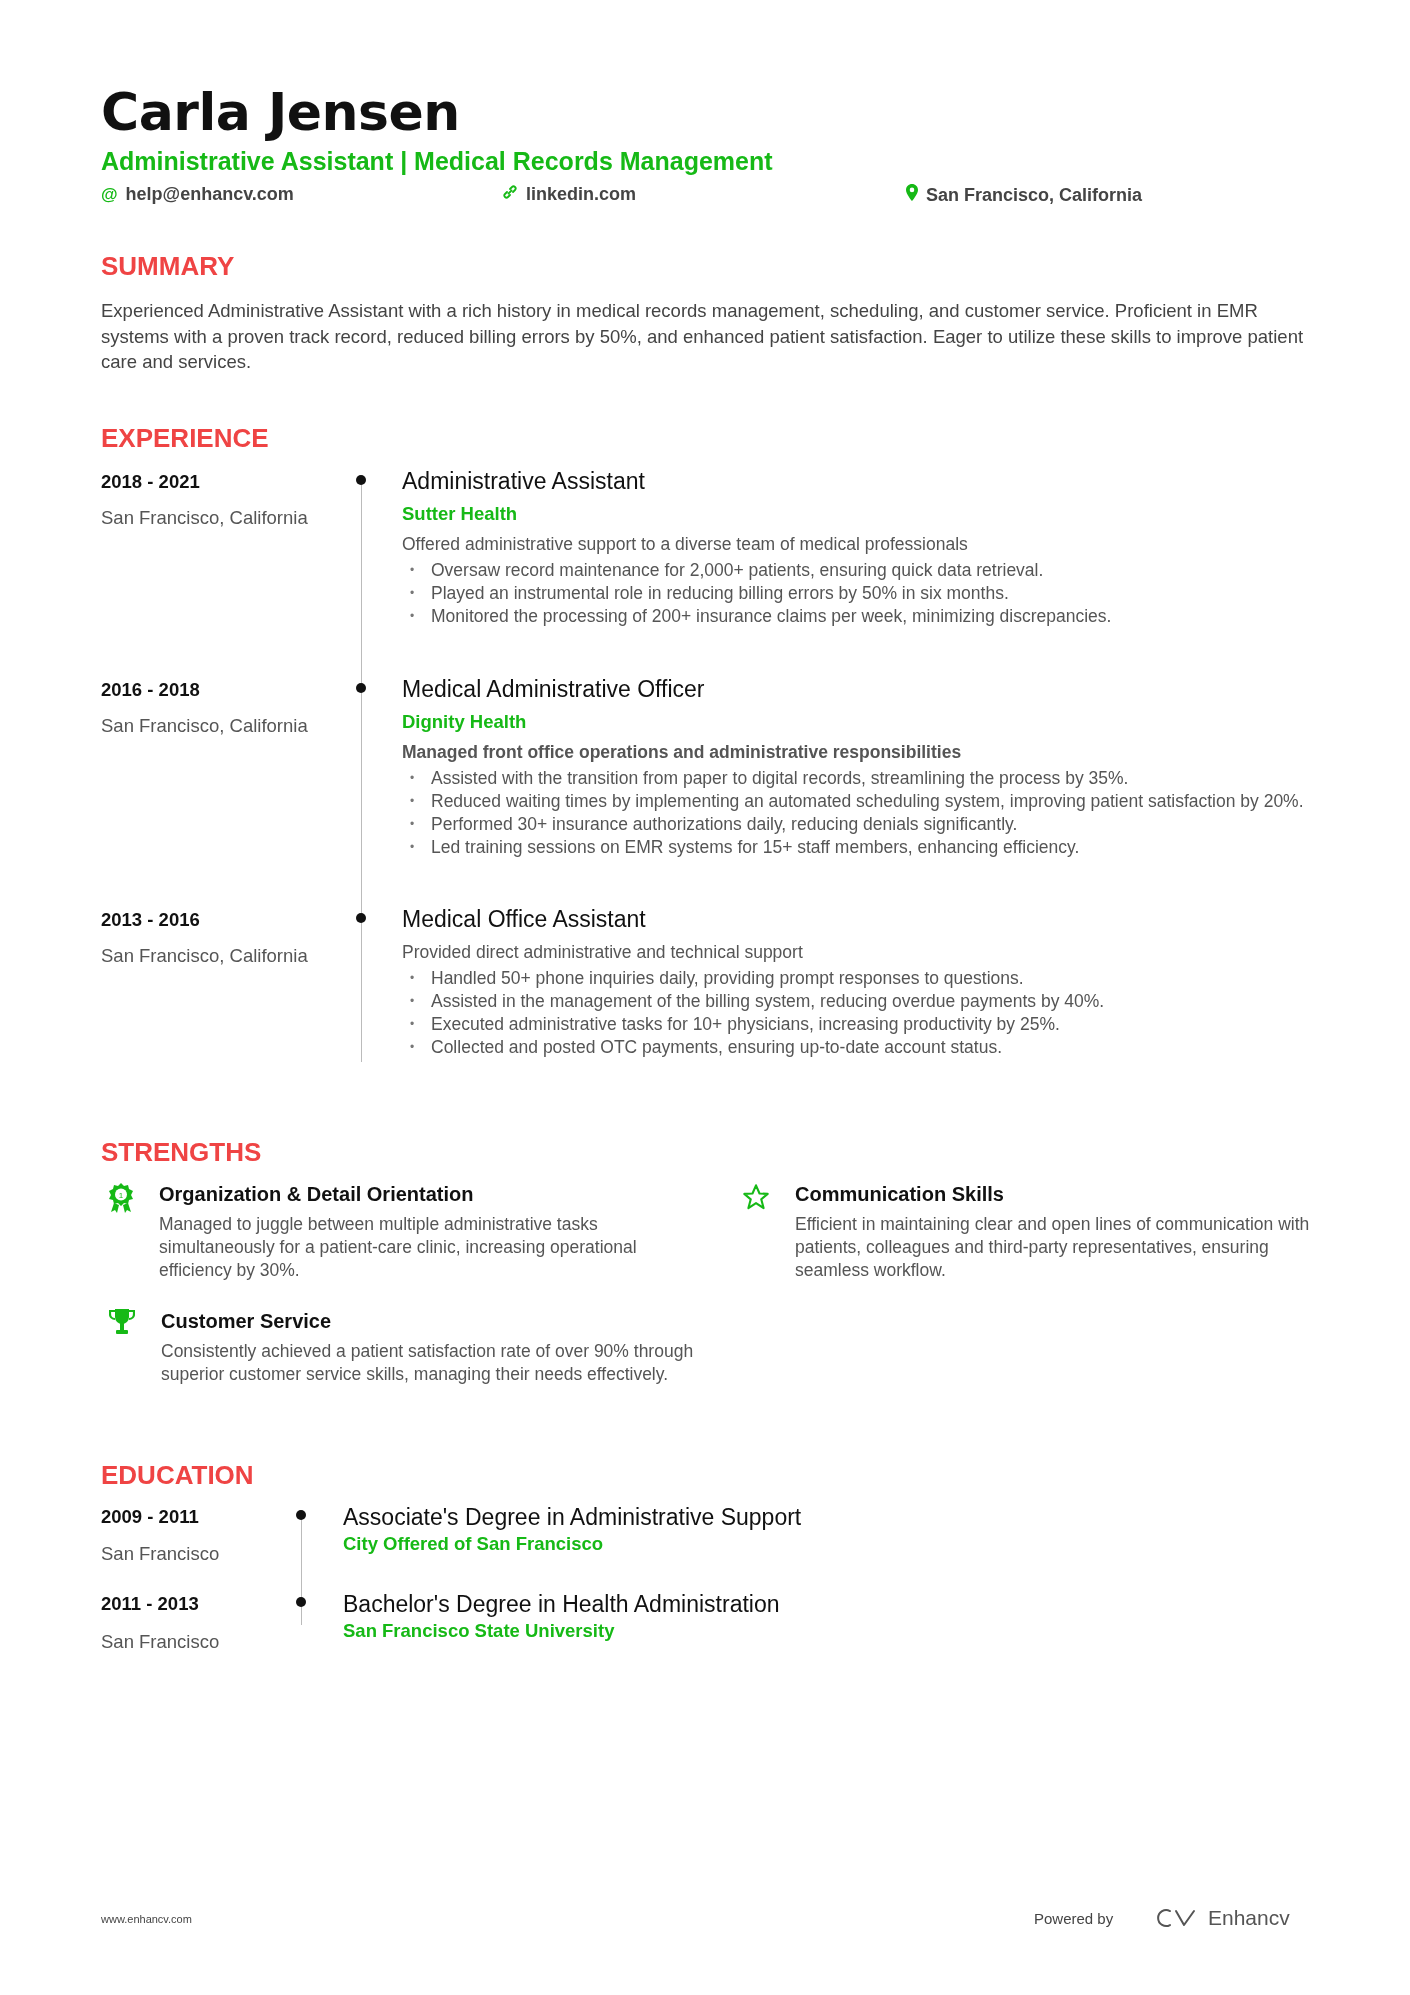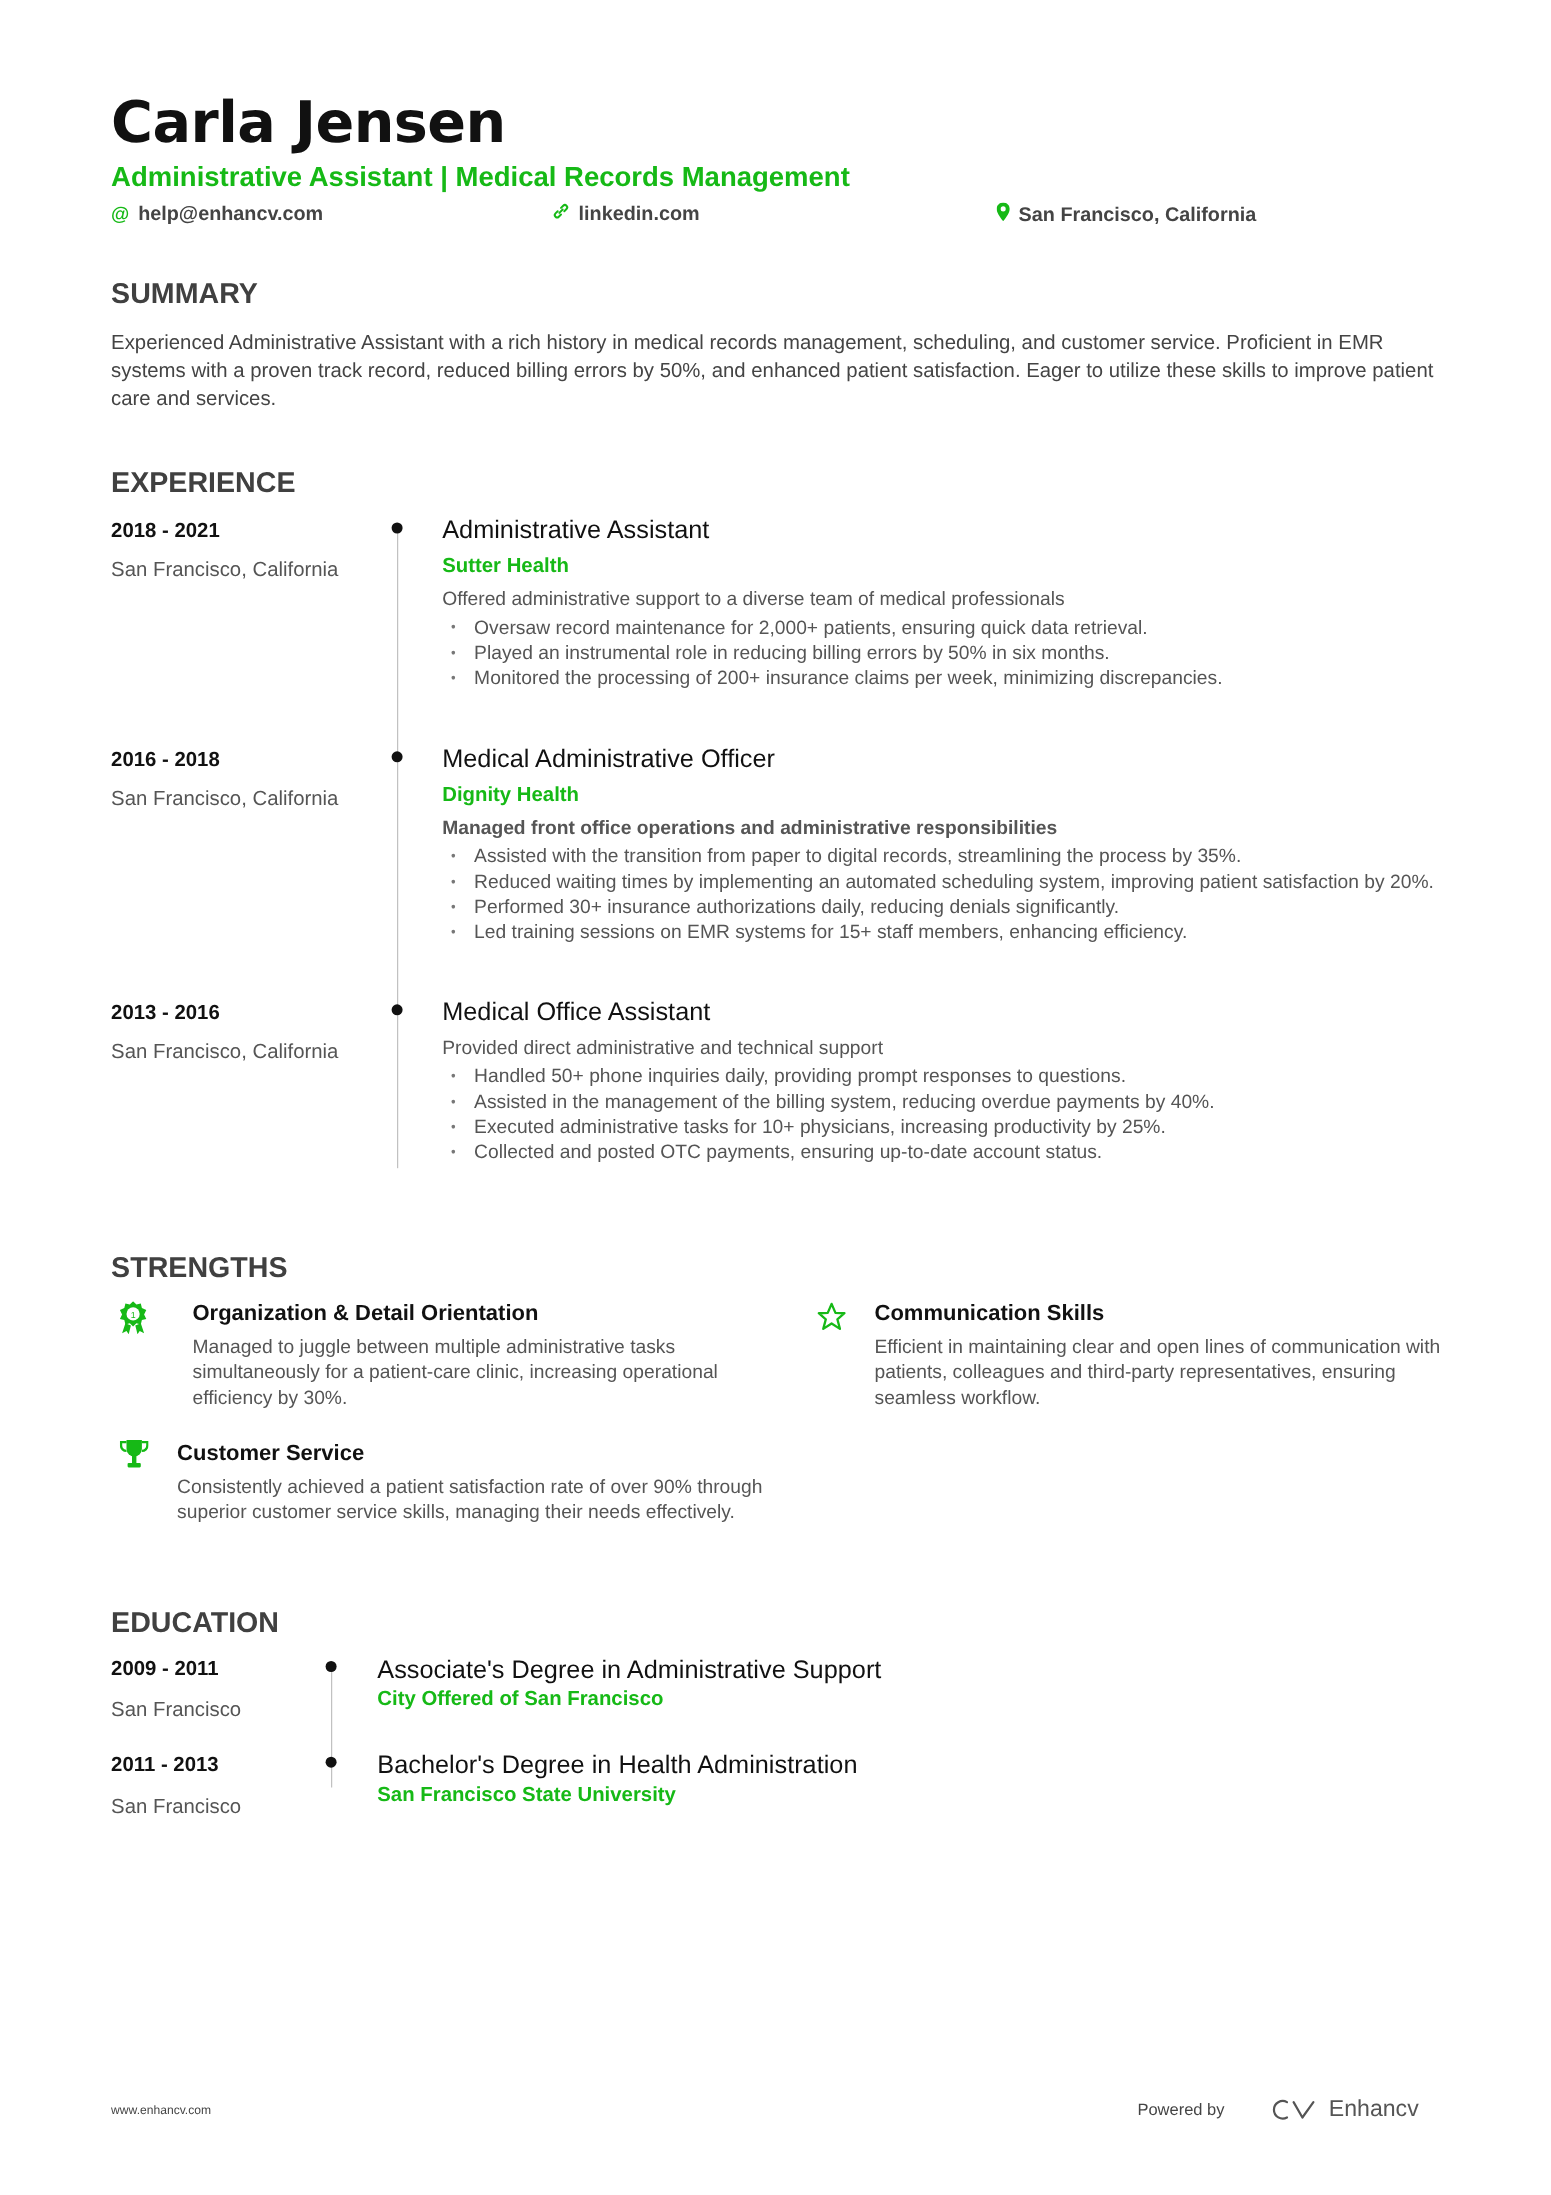--- a/index.html
+++ b/index.html
@@ -2,21 +2,21 @@
 <html><head>
 <meta charset="utf-8">
 <style>
   html, body { margin:0; padding:0; background:#fff; }
   body { width:1410px; height:1995px; position:relative; font-family:"Liberation Sans", sans-serif; color:#333; overflow:hidden; }
   .abs { position:absolute; }
   .name { left:101px; top:82px; font-size:52px; font-weight:bold; color:#111; font-family:"DejaVu Sans", sans-serif; letter-spacing:-0.5px; }
   .headline { left:101px; top:147px; font-size:25px; font-weight:bold; color:#16b916; }
   .contact { top:184px; font-size:18px; font-weight:bold; color:#444; display:flex; align-items:center; gap:8px; }
   .contact .ic { color:#16b916; font-size:17px; }
-  .sec-title { left:101px; font-size:26px; font-weight:bold; color:#404040; }
+  .sec-title { left:101px; font-size:26px; font-weight:bold; color:#ef4444; }
   .summary { left:101px; top:298px; width:1210px; font-size:18.5px; line-height:25.5px; color:#444; }
   .date { left:101px; font-size:18.5px; font-weight:bold; color:#111; }
   .loc { left:101px; font-size:18.5px; color:#555; }
   .tl-line { width:1px; background:#bbb; }
   .tl-dot { width:10px; height:10px; border-radius:50%; background:#111; }
   .role { font-size:23px; color:#111; }
   .company { font-size:18.5px; font-weight:bold; color:#16b916; }
   .desc { font-size:17.5px; color:#555; }
   ul.bullets { margin:0; padding:0; list-style:none; font-size:17.5px; color:#555; line-height:23px; }
   ul.bullets li { position:relative; padding-left:29px; }
@@ -109,21 +109,21 @@
 
 <div class="abs" style="left:108px; top:1183px;">
   <svg width="26" height="30" viewBox="0 0 26 30">
     <polygon points="13,0 16,3 20,2 21,6 25,8 23,12 25,16 21,17 20,21 16,20 13,23 10,20 6,21 5,17 1,16 3,12 1,8 5,6 6,2 10,3" fill="#16b916"></polygon>
     <circle cx="13" cy="11.5" r="6" fill="#fff"></circle>
     <text x="13" y="15" font-size="8" text-anchor="middle" fill="#16b916" font-family="Liberation Sans, sans-serif">1</text>
     <polygon points="6,20 3,29 7,27 9,30 11,22" fill="#16b916"></polygon>
     <polygon points="20,20 23,29 19,27 17,30 15,22" fill="#16b916"></polygon>
   </svg>
 </div>
-<div class="abs" style="left:175px; top:1183px; width:520px;">
+<div class="abs" style="left:159px; top:1183px; width:520px;">
   <div class="str-title">Organization &amp; Detail Orientation</div>
   <div class="str-text" style="margin-top:7px;">Managed to juggle between multiple administrative tasks simultaneously for a patient-care clinic, increasing operational efficiency by 30%.</div>
 </div>
 
 <div class="abs" style="left:742px; top:1183px;">
   <svg width="28" height="28" viewBox="0 0 24 24">
       <polygon points="12,2 15,9 22,9.3 16.5,14 18.5,21.5 12,17.3 5.5,21.5 7.5,14 2,9.3 9,9" fill="none" stroke="#16b916" stroke-width="1.8" stroke-linejoin="round"></polygon>
     </svg>
 </div>
 <div class="abs" style="left:795px; top:1183px; width:520px;">

